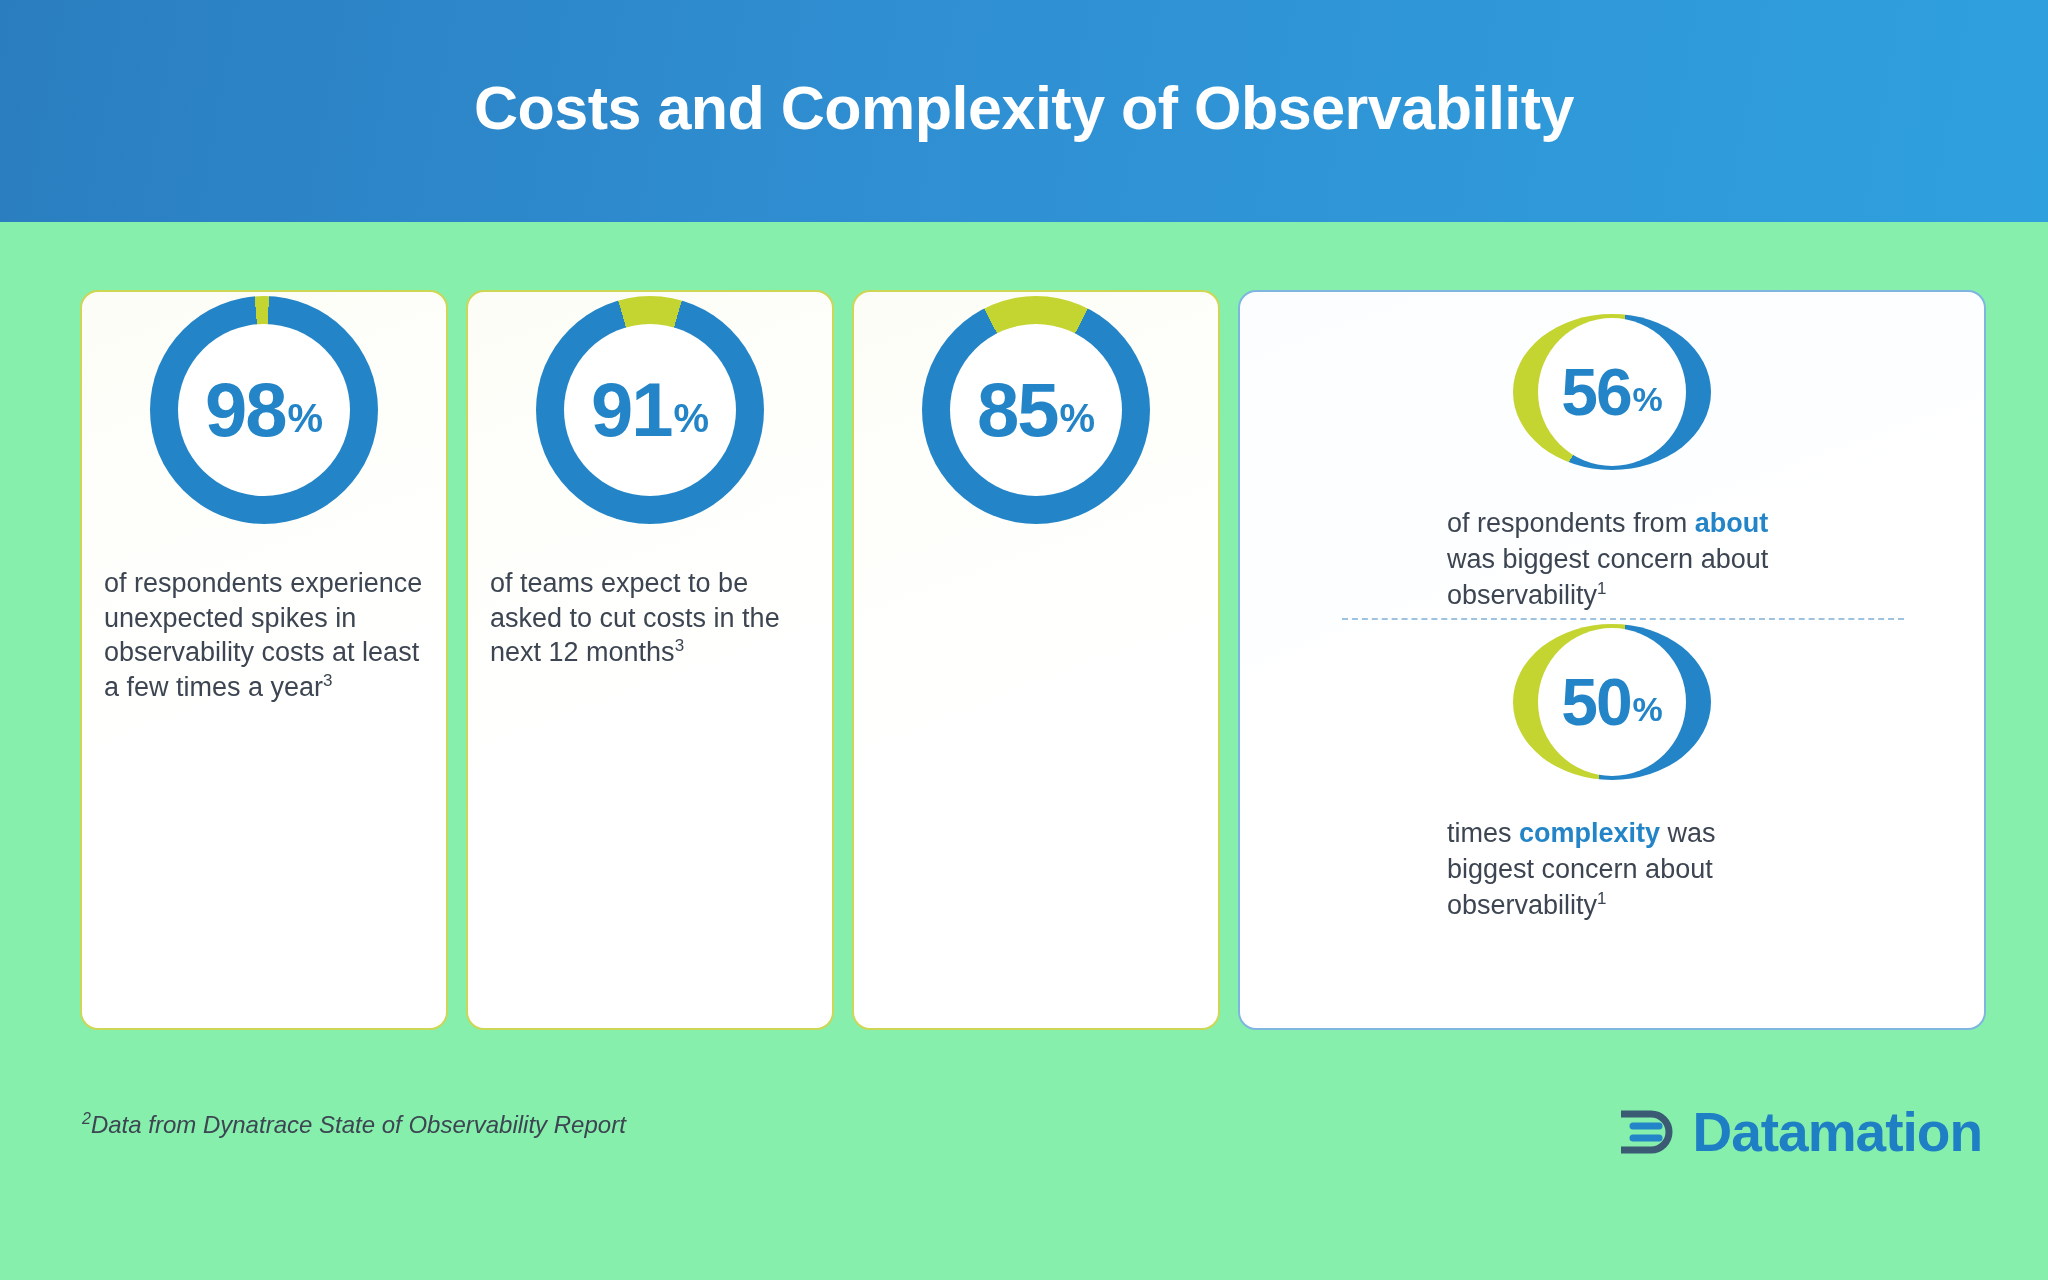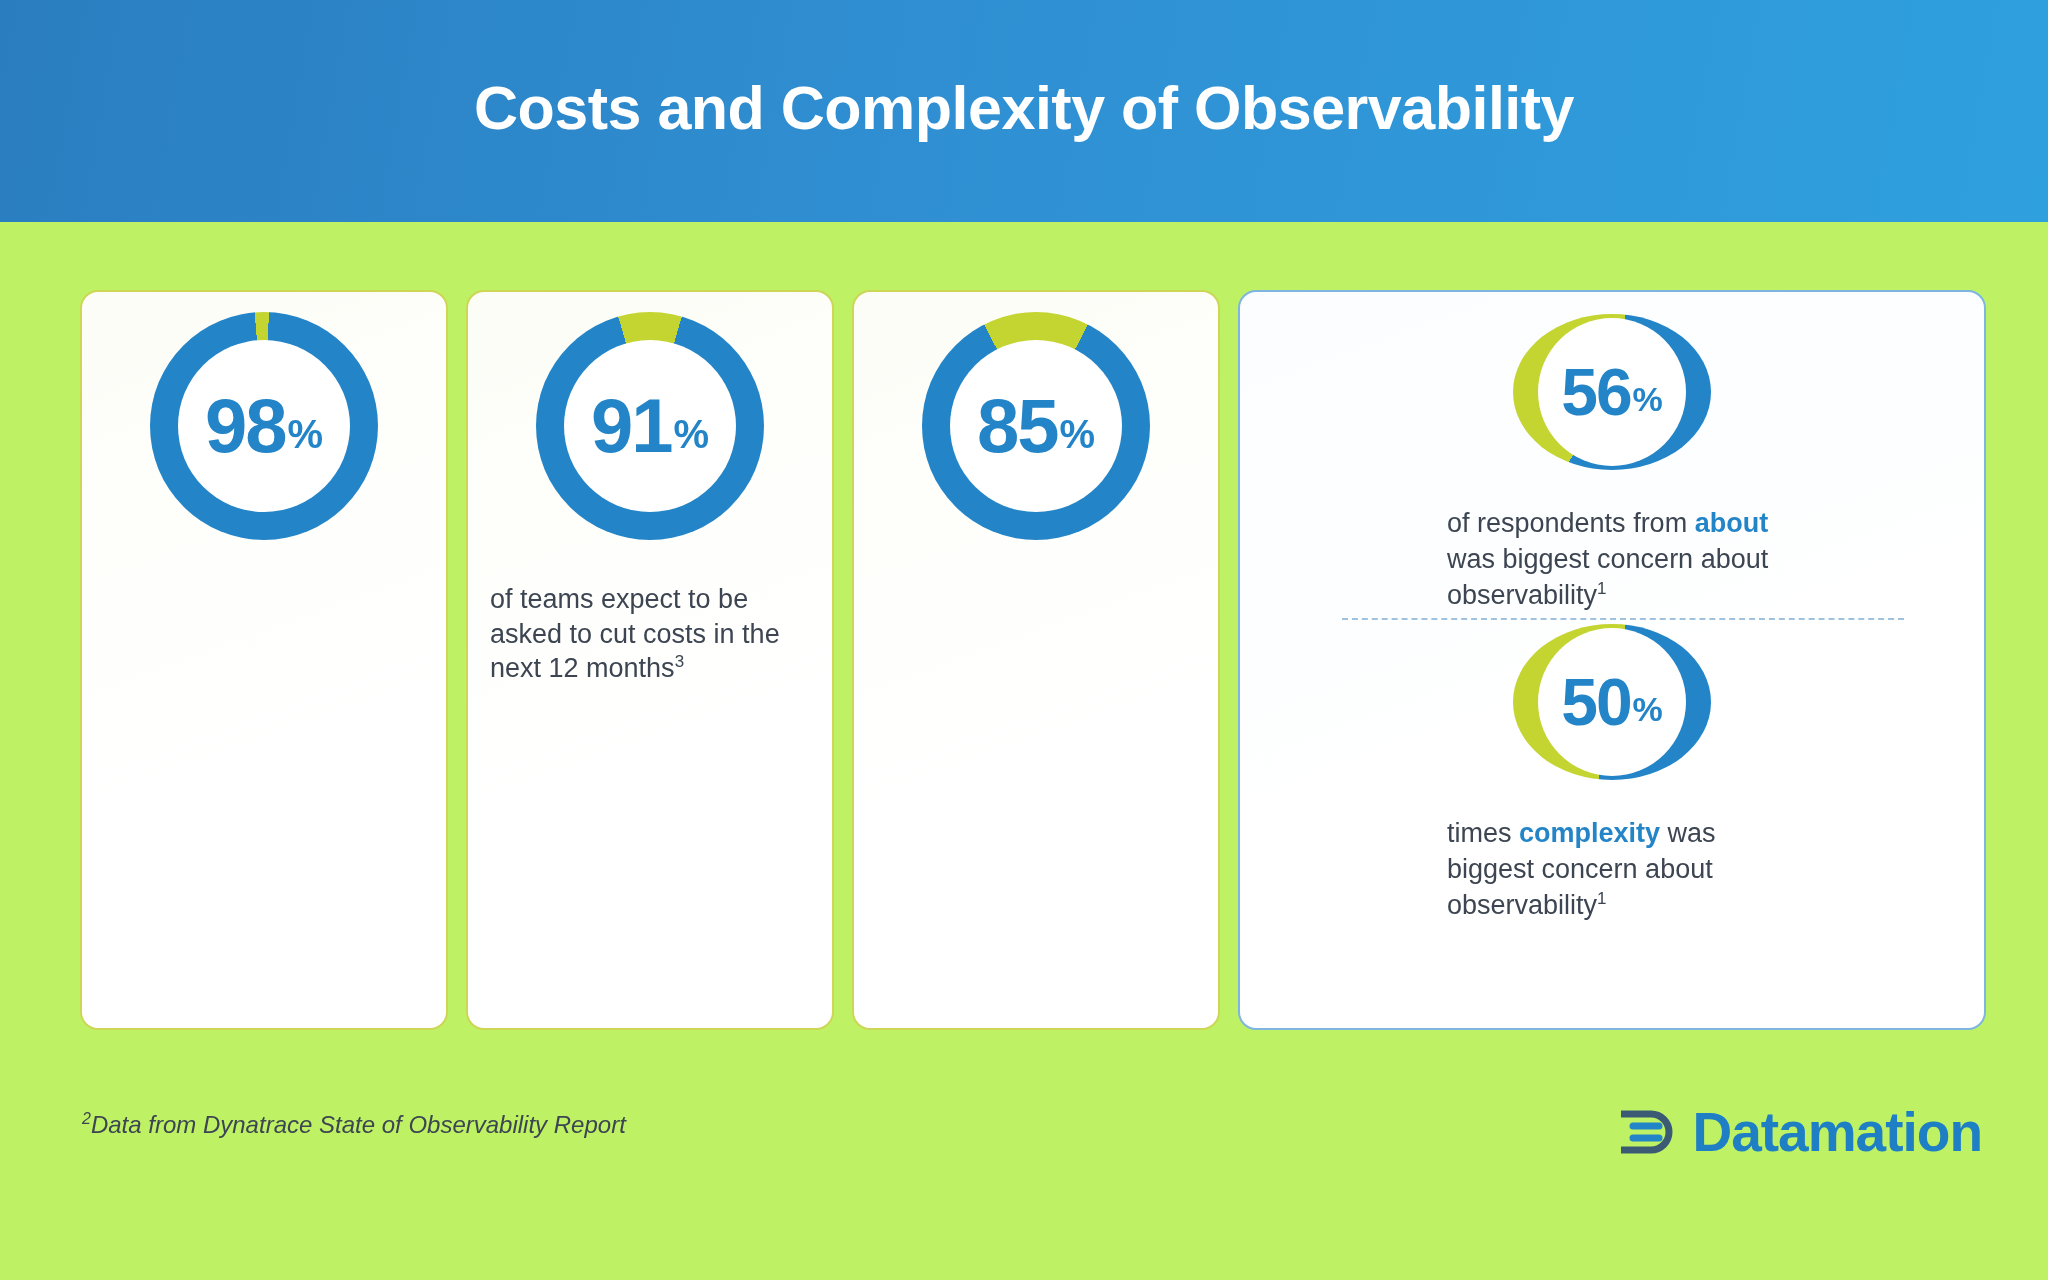--- a/index.html
+++ b/index.html
@@ -10,21 +10,21 @@
     width: 2048px;
     height: 1280px;
     background: #ffffff;
     font-family: "Liberation Sans", sans-serif;
     overflow: hidden;
   }
   .page {
     position: relative;
     width: 2048px;
     height: 1280px;
-    background: #bef264;
+    background: #86efac;
   }
 
   
   .header {
     position: absolute;
     left: 0;
     top: 0;
     width: 2048px;
     height: 222px;
     background: linear-gradient(100deg, #2a7ec0 0%, #2f8fd2 45%, #2fa0de 100%);
@@ -49,21 +49,21 @@
     width: 1912px;
     height: 740px;
     display: flex;
     gap: 18px;
   }
   .card {
     box-sizing: border-box;
     border-radius: 18px;
     background: linear-gradient(160deg, #fdfdf7 0%, #ffffff 60%);
     border: 2px solid #cdd655;
-    padding: 20px 22px 20px 22px;
+    padding: 4px 22px 20px 22px;
     position: relative;
   }
   .card.small {
     width: 368px;
   }
   .card.wide {
     width: 748px;
     border-color: #7eb6e0;
     background: linear-gradient(160deg, #fbfdff 0%, #ffffff 60%);
     padding: 22px 30px;
@@ -225,20 +225,23 @@
 
     <div class="card small">
       <div class="donut-wrap">
         <div class="donut big" style="background: conic-gradient(from 2.5deg, #2385c8 0deg 352.8deg, #c4d430 352.8deg 360deg);">
           <div class="hole"></div>
           <div class="label">
             <span class="num">98</span>
             <span class="pct">%</span>
           </div>
         </div>
+      </div>
+      <div class="card-text">
+        <span>of respondents experience unexpected spikes in observability costs at least a few times a year</span><sup>3</sup>
       </div>
     </div>
 
     <div class="card small">
       <div class="donut-wrap">
         <div class="donut big" style="background: conic-gradient(from 16.2deg, #2385c8 0deg 327.6deg, #c4d430 327.6deg 360deg);">
           <div class="hole"></div>
           <div class="label">
             <span class="num">91</span>
             <span class="pct">%</span>

